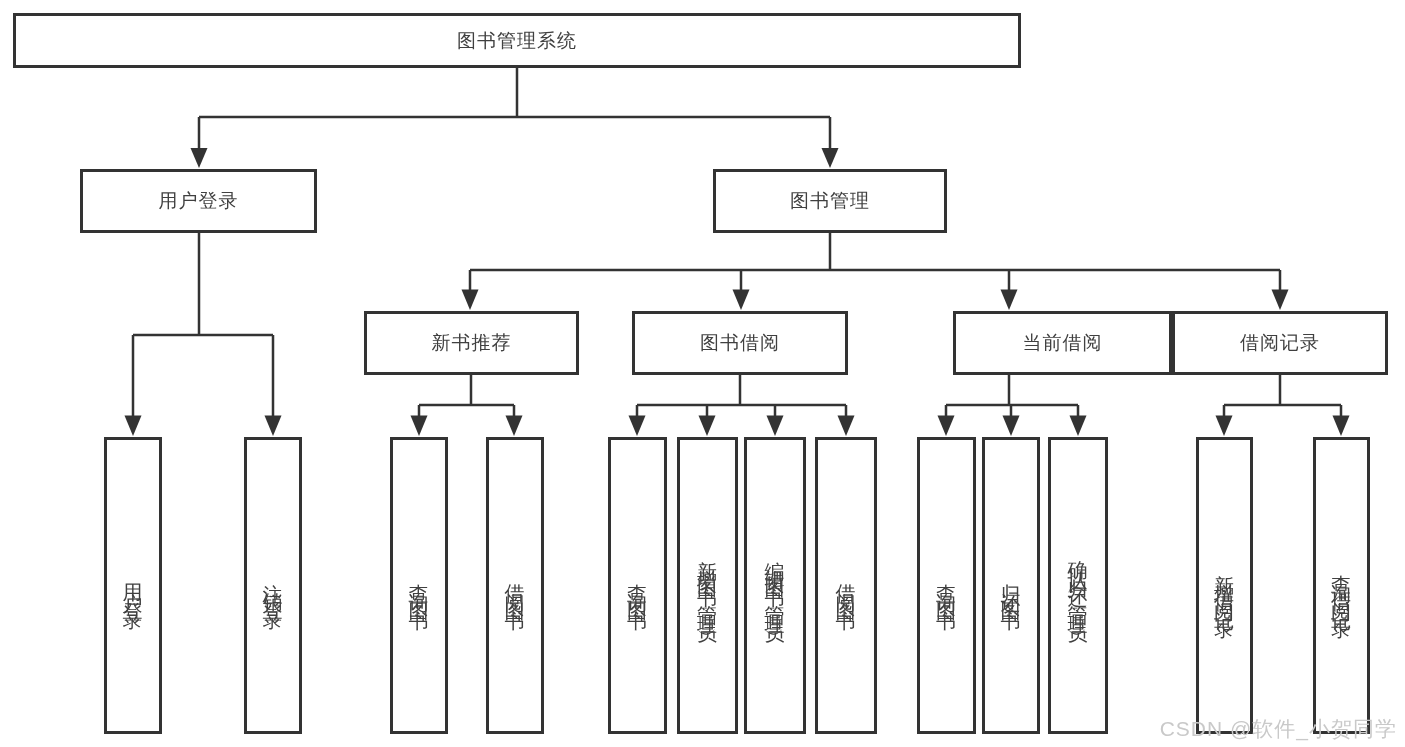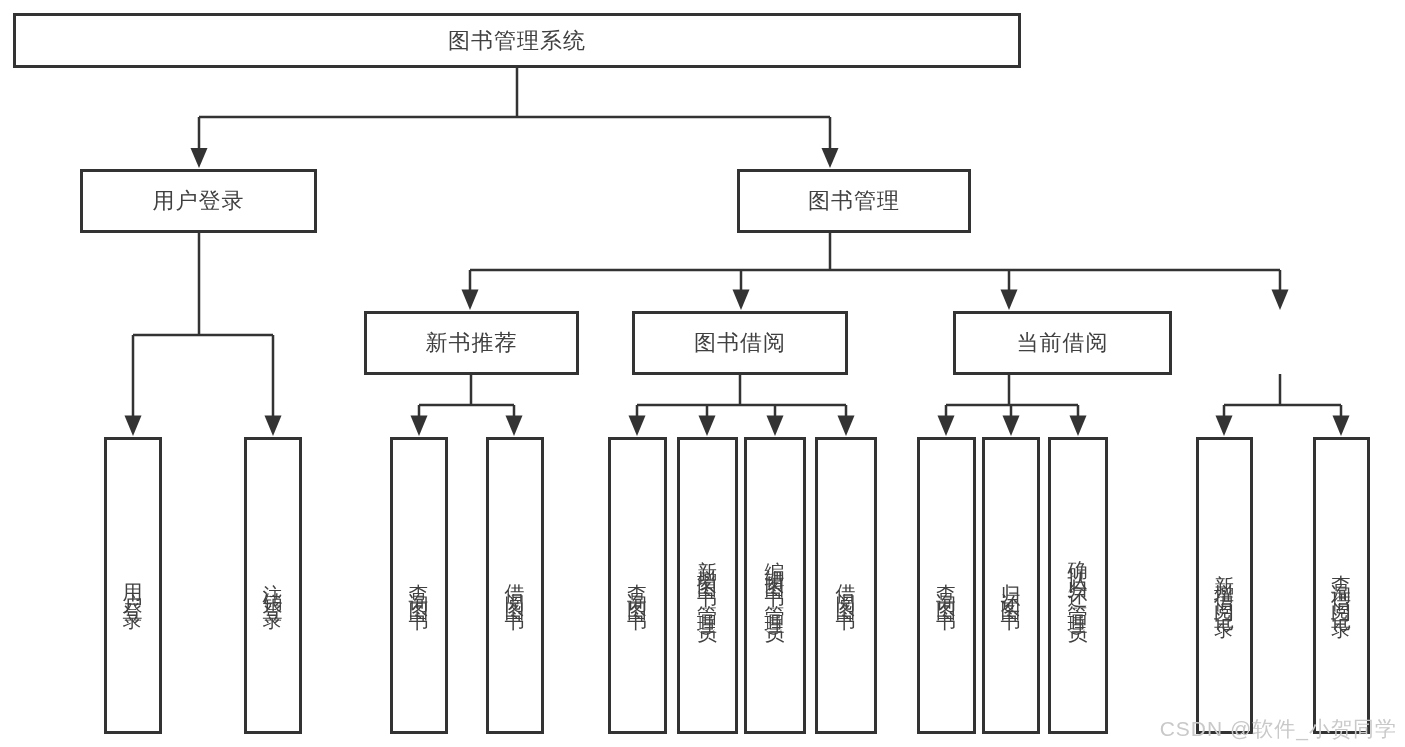--- a/index.html
+++ b/index.html
@@ -26,21 +26,21 @@
     position: absolute;
     box-sizing: border-box;
     background: #ffffff;
     border: 3px solid #333333;
     display: flex;
     align-items: center;
     justify-content: center;
     color: #404040;
   }
   .box.h {
-    font-size: 22px;
+    font-size: 19px;
     letter-spacing: 1px;
   }
   .box.v {
     top: 437px;
     height: 297px;
     font-size: 20px;
   }
   .box.v .label {
     writing-mode: vertical-rl;
     letter-spacing: 9px;
@@ -126,33 +126,36 @@
     </g>
   </svg>
 
   <div class="box h" style="left:13px; top:13px; width:1008px; height:55px;">
     <span class="label">图书管理系统</span>
   </div>
 
   <div class="box h" style="left:80px; top:169px; width:237px; height:64px;">
     <span class="label">用户登录</span>
   </div>
-  <div class="box h" style="left:713px; top:169px; width:234px; height:64px;margin-left:24px;">
+  <div class="box h" style="left:713px; top:169px; width:234px; height:64px;">
     <span class="label">图书管理</span>
   </div>
 
   <div class="box h" style="left:632px; top:311px; width:216px; height:64px;">
     <span class="label">图书借阅</span>
   </div>
   <div class="box h" style="left:364px; top:311px; width:215px; height:64px;">
     <span class="label">新书推荐</span>
   </div>
   <div class="box h" style="left:953px; top:311px; width:219px; height:64px;">
     <span class="label">当前借阅</span>
   </div>
+  <div class="box h" style="left:1172px; top:311px; width:216px; height:64px;">
+    <span class="label">借阅记录</span>
+  </div>
 
   <div class="box v" style="left:104px; width:58px;">
     <span class="label">用户登录</span>
   </div>
   <div class="box v" style="left:244px; width:58px;">
     <span class="label">注销登录</span>
   </div>
 
   <div class="box v" style="left:390px; width:58px;">
     <span class="label">查询图书</span>

